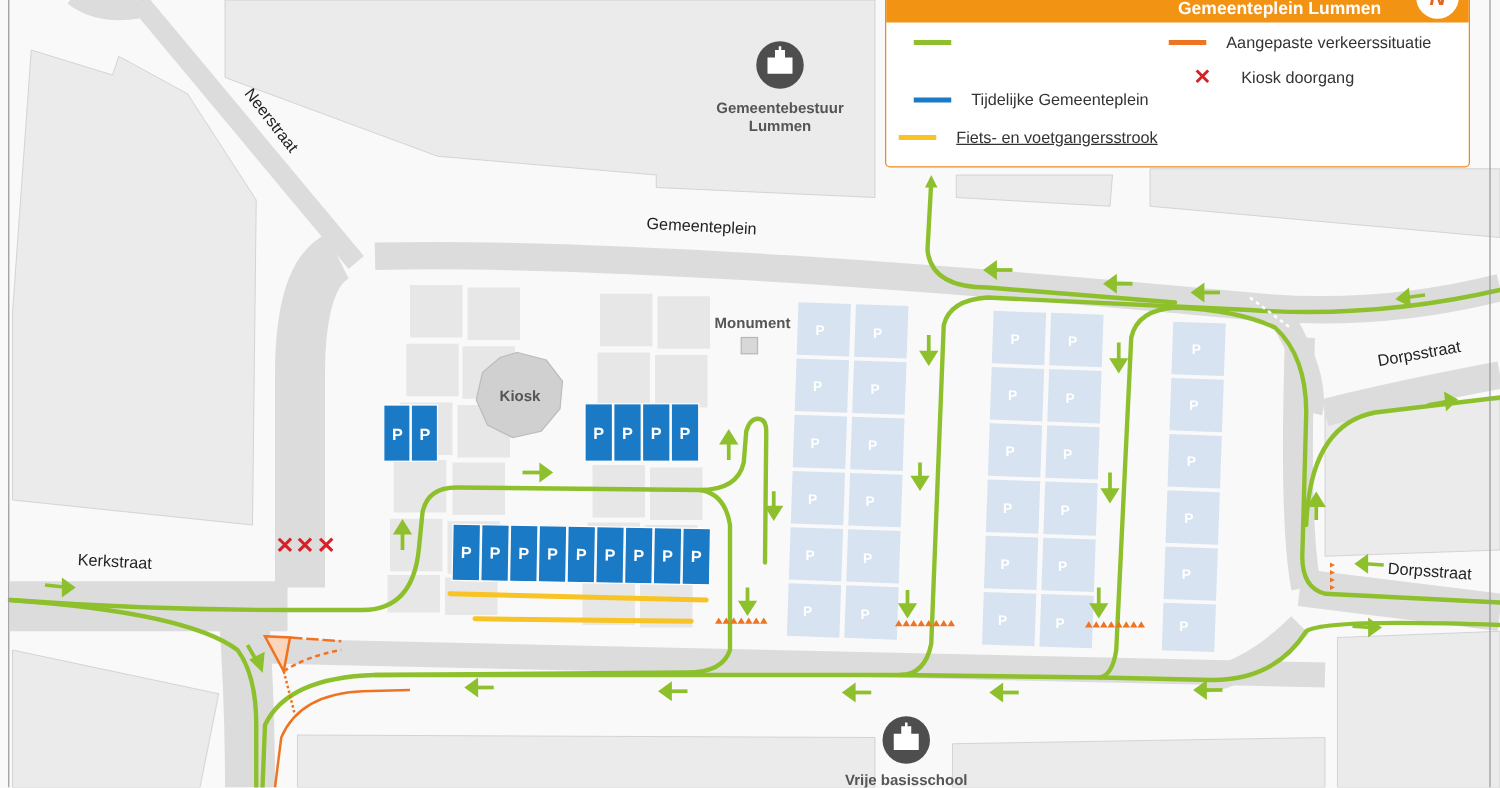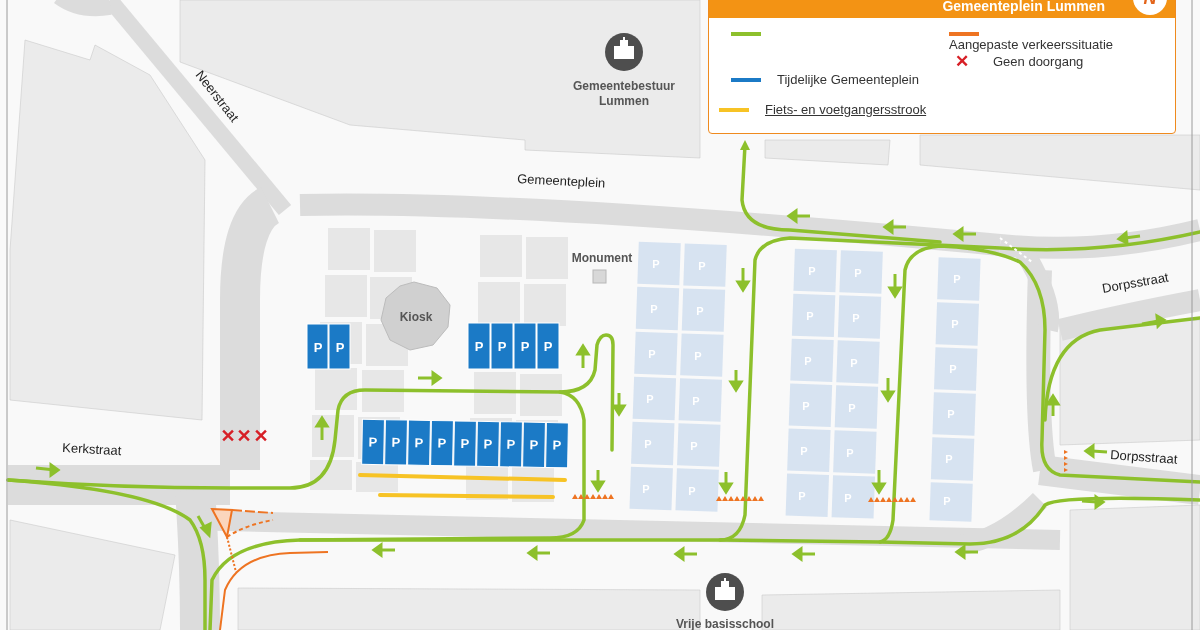--- a/index.html
+++ b/index.html
@@ -325,21 +325,21 @@
     <span class="swatch" style="background:#8dc02c"></span>
   </div>
   <div class="legend-item" style="left:22px;top:78px;">
     <span class="swatch" style="background:#1b7ac6"></span>
     <span>Tijdelijke Gemeenteplein</span>
   </div>
   <div class="legend-item" style="left:10px;top:108px;text-decoration:underline;">
     <span class="swatch" style="background:#f7c325"></span>
     <span>Fiets- en voetgangersstrook</span>
   </div>
-  <div class="legend-item" style="left:240px;top:32px;flex-direction:column;">
+  <div class="legend-item" style="left:226px;top:32px;">
     <span class="swatch" style="background:#ee7422"></span>
     <span>Aangepaste verkeerssituatie</span>
   </div>
   <div class="legend-item" style="left:238px;top:60px;">
     <span class="xmark">✕</span>
-    <span>Geen doorgang</span>
+    <span>Kiosk doorgang</span>
   </div>
 </div>
 
 </body></html>

